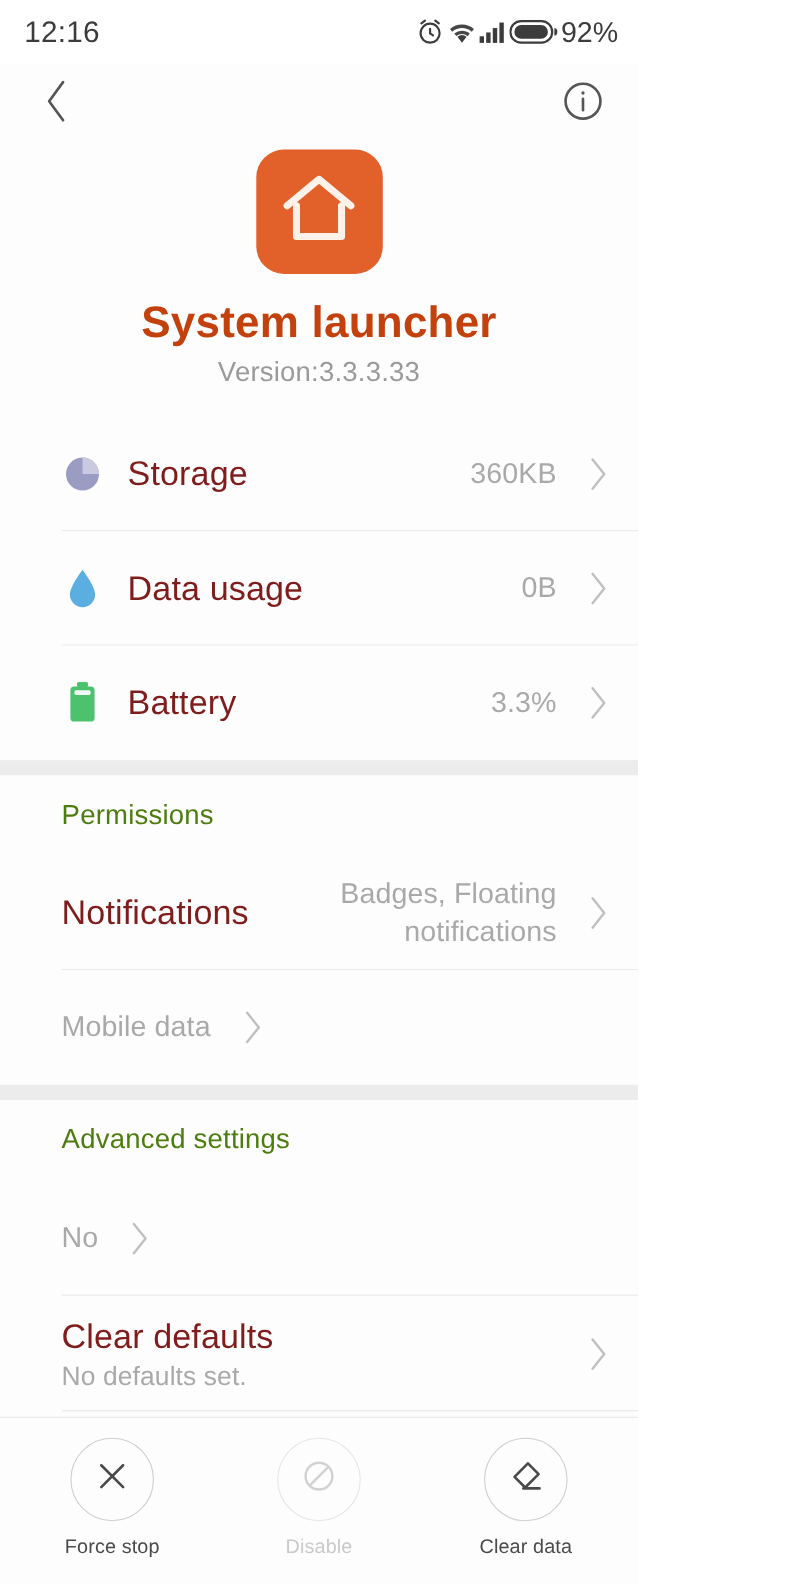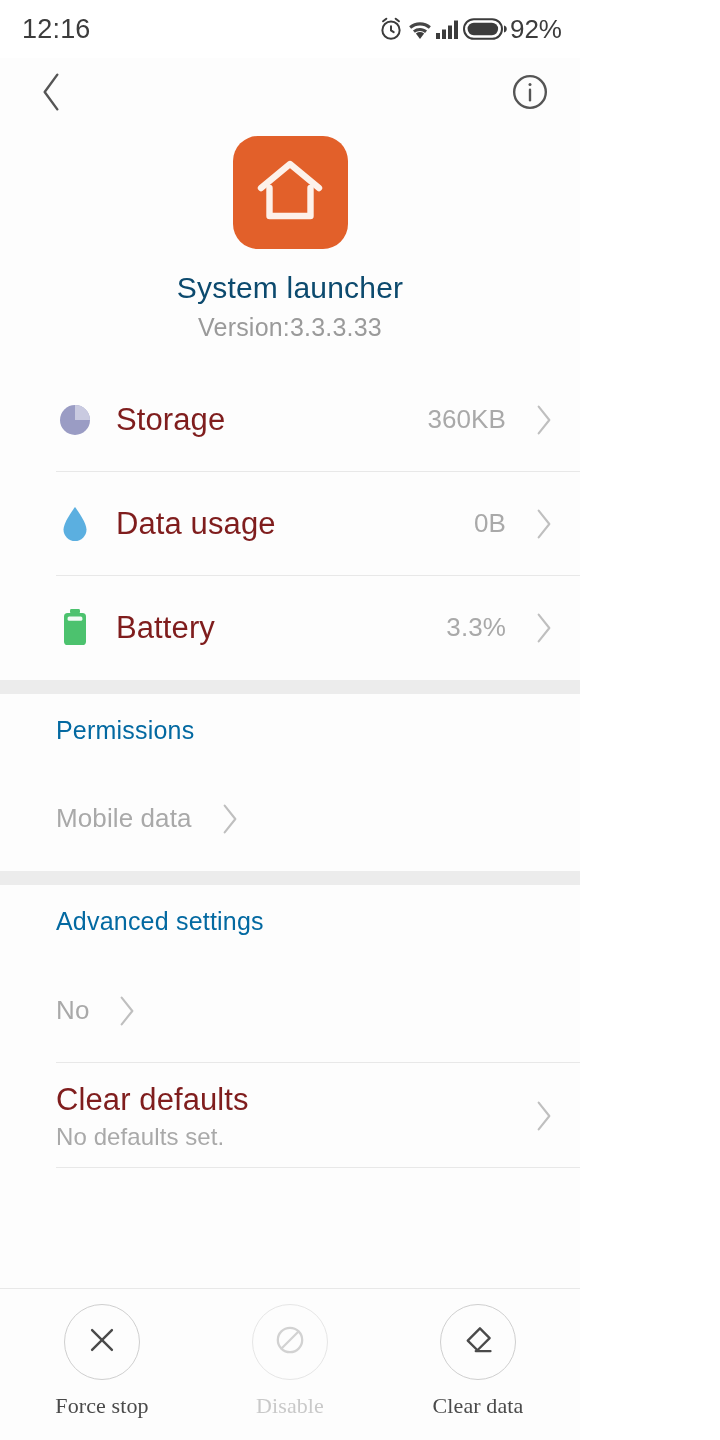--- a/index.html
+++ b/index.html
@@ -52,34 +52,34 @@
     background:#fdfdfd;
   }
   .app-icon {
     width:115px; height:113px;
     border-radius:25px;
     background:#e2602a;
     display:flex; align-items:center; justify-content:center;
     margin-bottom:22px;
   }
   .app-name {
-    font-size:30px; color:#0c4a6e; font-weight:400; letter-spacing:0.2px;
+    font-size:40px; color:#c2410c; font-weight:700; letter-spacing:0.2px;
   }
   .app-version {
     font-size:25px; color:#9a9a9a; margin-top:8px; letter-spacing:0.2px;
   }
 
   
   .group { background:#fdfdfd; }
   .band { height:14px; background:#ececec; }
 
   .section-title {
     height:73px; display:flex; align-items:center;
     padding-left:56px;
-    font-size:25px; color:#0369a1; letter-spacing:0.2px;
+    font-size:25px; color:#4d7c0f; letter-spacing:0.2px;
   }
 
   .row {
     position:relative;
     display:flex; align-items:center;
     min-height:104px;
     padding:0 26px 0 56px;
     background:#fdfdfd;
     cursor:pointer;
   }
@@ -123,21 +123,21 @@
     width:150px;
     display:flex; flex-direction:column; align-items:center;
     cursor:pointer;
   }
   .action-circle {
     width:76px; height:76px; border-radius:50%;
     border:1px solid #cfcfcf;
     display:flex; align-items:center; justify-content:center;
     margin-bottom:13px;
   }
-  .action-label { font-size:22px; color:#4a4a4a; letter-spacing:0.1px; white-space:nowrap;font-family:Liberation Serif, serif; }
+  .action-label { font-size:18px; color:#4a4a4a; letter-spacing:0.1px; white-space:nowrap; }
   .action.disabled .action-circle { border-color:#e6e6e6; }
   .action.disabled .action-label { color:#c9c9c9; }
 </style>
 </head>
 <body>
 
 <div class="screen">
 
   <div class="statusbar">
     <div class="status-time">12:16</div>
@@ -262,20 +262,31 @@
           </svg>
       </div>
     </div>
   </div>
 
   <div class="band"></div>
 
   <div class="group">
     <div class="section-title">Permissions</div>
 
+    <div class="row">
+      <div class="row-main">
+        <div class="row-label">Notifications</div>
+      </div>
+      <div class="row-value">Badges, Floating notifications</div>
+      <div class="chev">
+        <svg width="20" height="32" viewBox="0 0 14 24" fill="none" stroke="#bfbfbf" stroke-width="1.6" stroke-linecap="round" stroke-linejoin="round">
+            <path d="M3 2 L11 12 L3 22"></path>
+          </svg>
+      </div>
+    </div>
 
     <div class="row nodiv">
       <div class="row-value">Mobile data</div>
       <div class="chev">
         <svg width="20" height="32" viewBox="0 0 14 24" fill="none" stroke="#bfbfbf" stroke-width="1.6" stroke-linecap="round" stroke-linejoin="round">
             <path d="M3 2 L11 12 L3 22"></path>
           </svg>
       </div>
     </div>
   </div>

